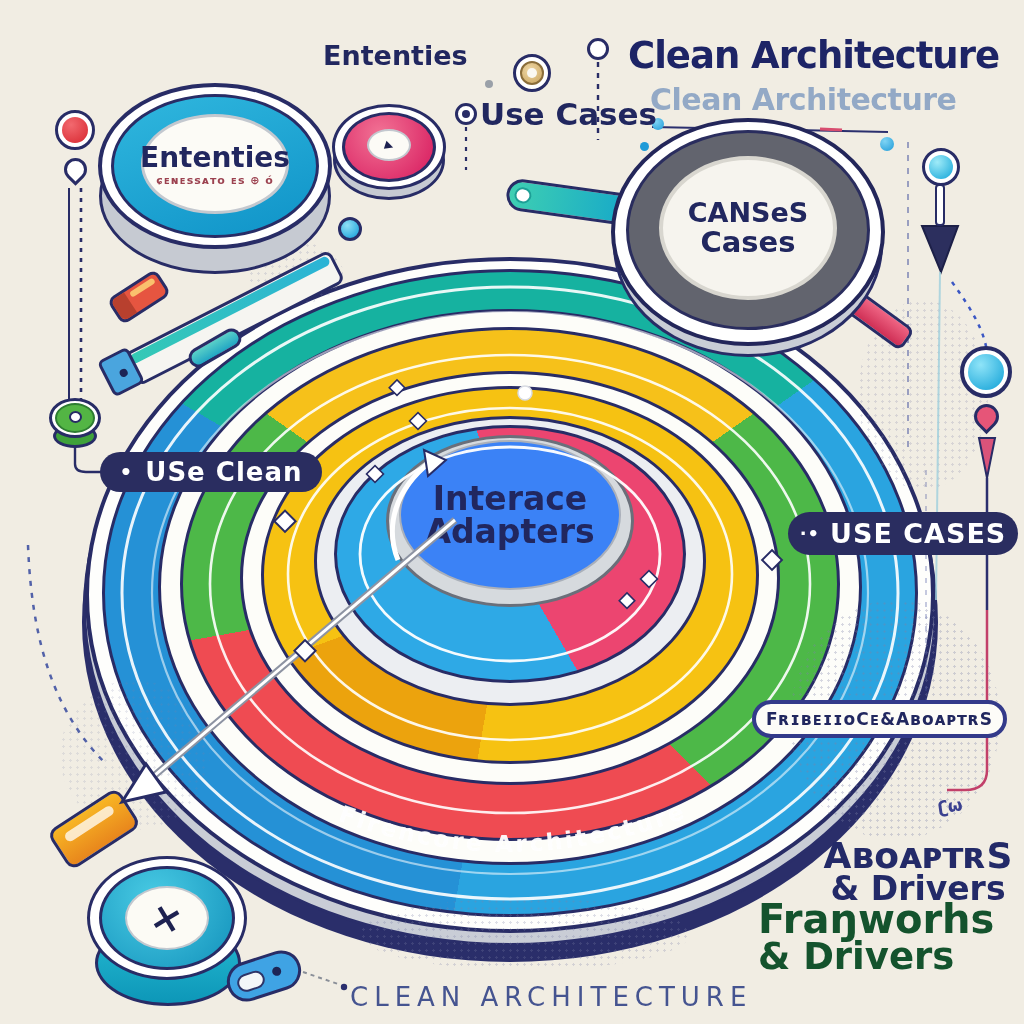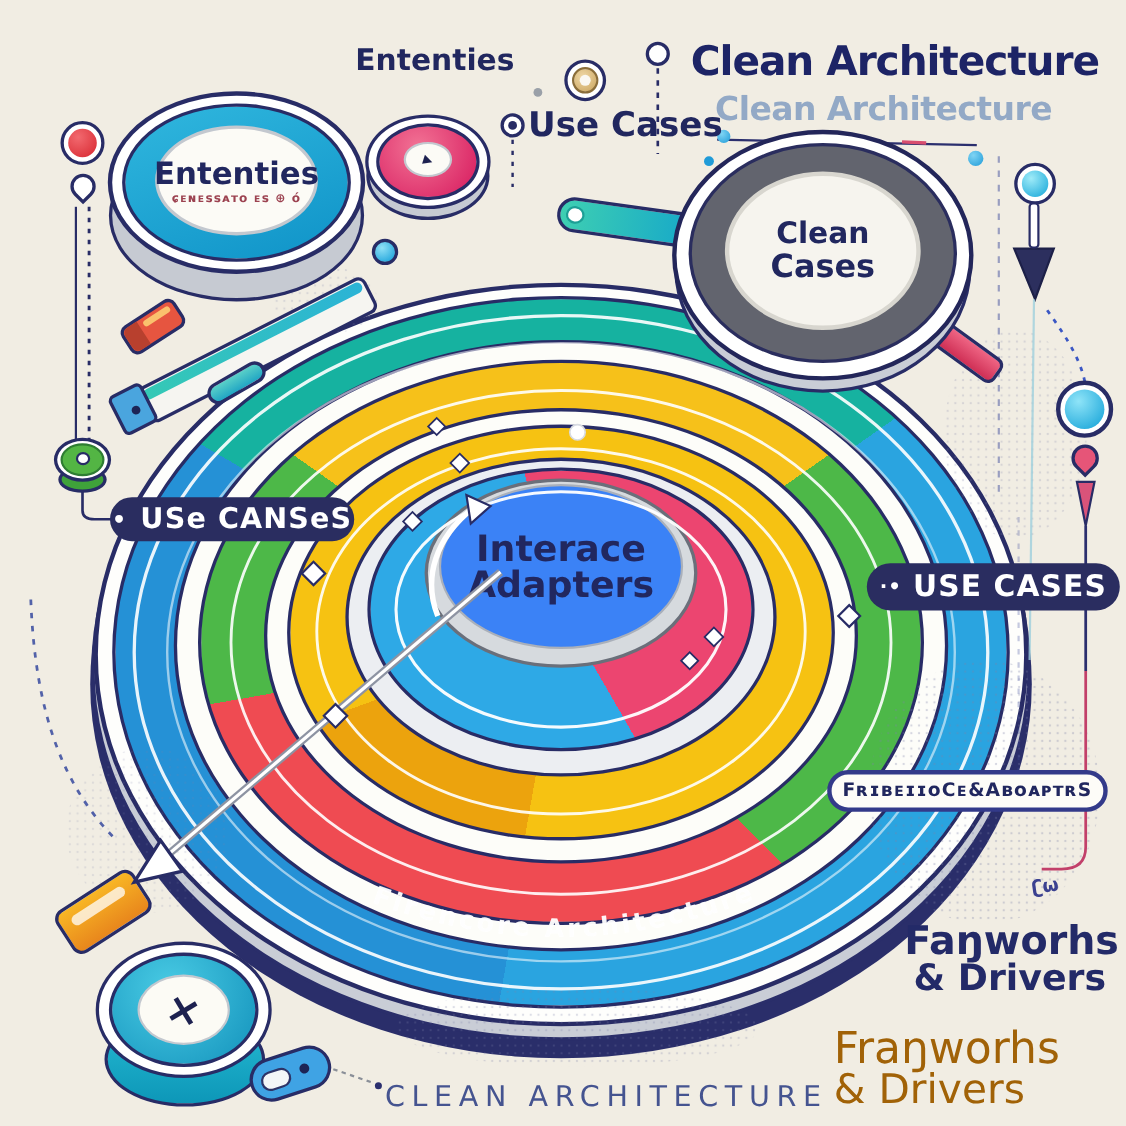--- a/index.html
+++ b/index.html
@@ -208,48 +208,48 @@
     <div class="abs" style="left:828px;top:302px;width:88px;height:26px;border-radius:8px;transform:rotate(36deg);
                 background:linear-gradient(180deg,#ef6584,#cf2f55);border:3px solid #282c66;"></div>
     <div class="abs" style="left:506px;top:186px;width:128px;height:32px;border-radius:16px;transform:rotate(8deg);
                 background:linear-gradient(90deg,#3ecfb2,#16a8c9);border:3px solid #282c66;">
       <div class="ell" style="left:5px;top:5px;width:17px;height:16px;background:#fff;border:2px solid #1d9f96;"></div>
     </div>
     <div class="ell navyb" style="left:613px;top:133px;width:270px;height:224px;background:#c9cdd6;"></div>
     <div class="ell" style="left:611px;top:118px;width:274px;height:228px;background:#fff;border:4px solid #23265a;"></div>
     <div class="ell" style="left:626px;top:130px;width:244px;height:200px;background:#62646e;border:3px solid #2a2d5e;"></div>
     <div class="ell centerflex" style="left:659px;top:156px;width:178px;height:144px;background:#f6f4ee;border:4px solid #d8d6cf;">
-      <div class="txt" style="font-size:27px;font-weight:bold;line-height:1.05;">Clean</div>
+      <div class="txt" style="font-size:27px;font-weight:bold;line-height:1.05;">CANSeS</div>
       <div class="txt" style="font-size:29px;font-weight:bold;line-height:1.05;">Cases</div>
     </div>
   </div>
 
   <div class="badge" style="left:100px;top:452px;width:222px;height:40px;font-size:26px;">
     <span style="margin-right:12px;font-size:20px;">•</span>
-    <span>USe CANSeS</span>
+    <span>USe Clean</span>
   </div>
   <div class="badge" style="left:788px;top:512px;width:230px;height:43px;font-size:27px;">
     <span style="margin-right:10px;font-size:18px;">·•</span>
     <span>USE CASES</span>
   </div>
   <div class="abs txt" style="left:323px;top:40px;font-size:27px;font-weight:bold;">Ententies</div>
 
   <div class="abs centerflex" style="left:752px;top:700px;width:255px;height:38px;background:#fdfcf8;border:4px solid #333a8a;border-radius:19px;">
     <span class="txt" style="font-size:17px;font-weight:bold;letter-spacing:1px;filter:blur(0.3px);">FʀɪʙᴇɪɪᴏCᴇ&amp;AʙᴏᴀᴘᴛʀS</span>
   </div>
 
   <div class="abs txt" style="left:628px;top:34px;font-size:37px;font-weight:bold;letter-spacing:-1px;color:#1d2466;">Clean Architecture</div>
   <div class="abs" style="left:650px;top:82px;font-size:30px;font-weight:bold;letter-spacing:-0.5px;color:#93a9c6;">Clean Architecture</div>
 
   <div class="abs txt" style="left:480px;top:96px;font-size:31px;font-weight:bold;">Use Cases</div>
 
   <div class="abs" style="left:822px;top:838px;width:192px;text-align:center;color:#232a68;font-weight:bold;line-height:0.98;">
-    <div style="font-size:36px;">Faŋworhs</div>
+    <div style="font-size:36px;">AʙᴏᴀᴘᴛʀS</div>
     <div style="font-size:33px;">&amp; Drivers</div>
   </div>
-  <div class="abs" style="left:758px;top:934px;color:#a16207;font-weight:normal;line-height:0.98;">
+  <div class="abs" style="left:758px;top:900px;color:#14532d;font-weight:bold;line-height:0.98;">
     <div style="font-size:40px;">Fraŋworhs</div>
     <div style="font-size:37px;">&amp; Drivers</div>
   </div>
 
   <div class="abs" style="left:350px;top:982px;font-size:26px;font-weight:500;letter-spacing:6px;color:#2e3f85;opacity:.88;">CLEAN ARCHITECTURE</div>
 
 </div>
 
 </body></html>

